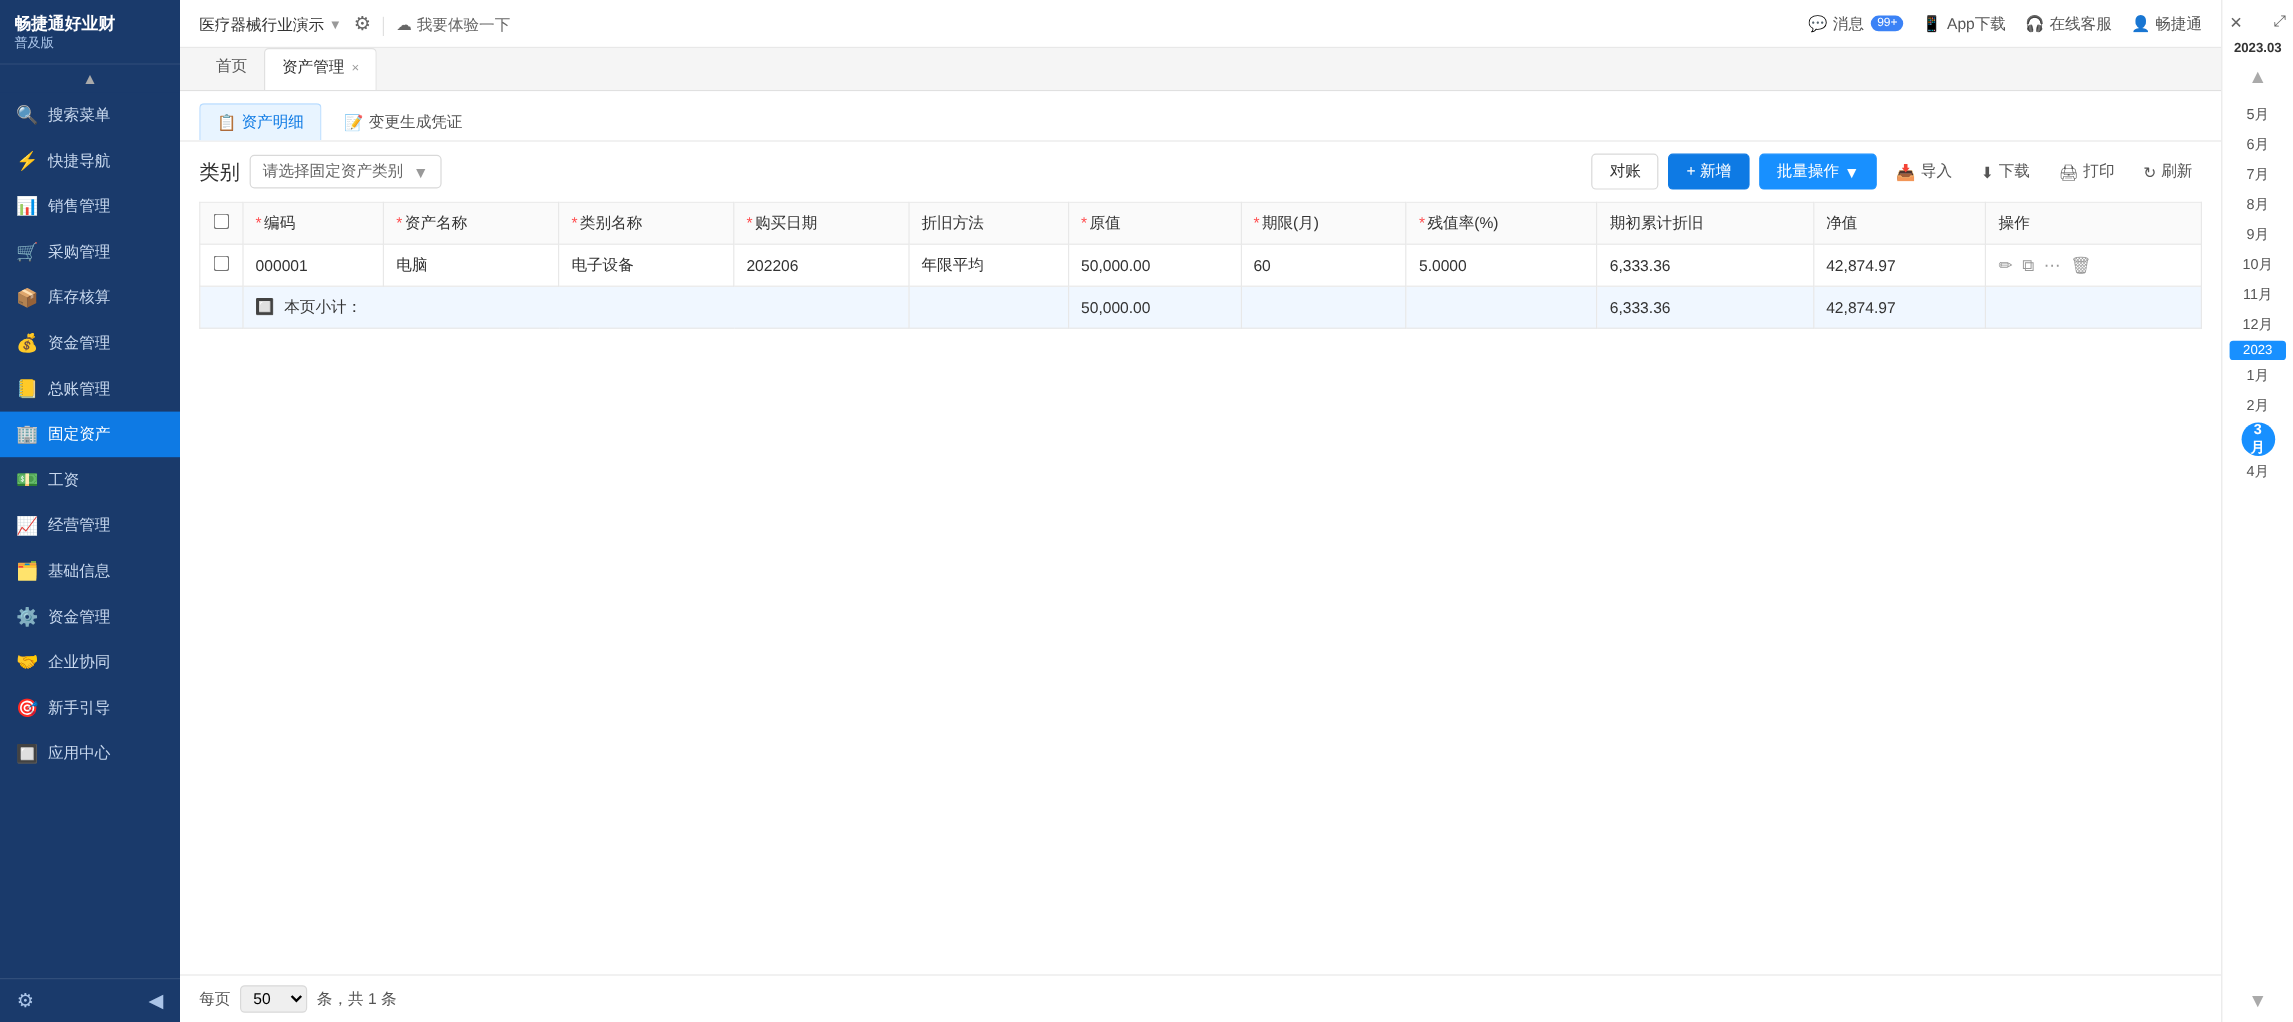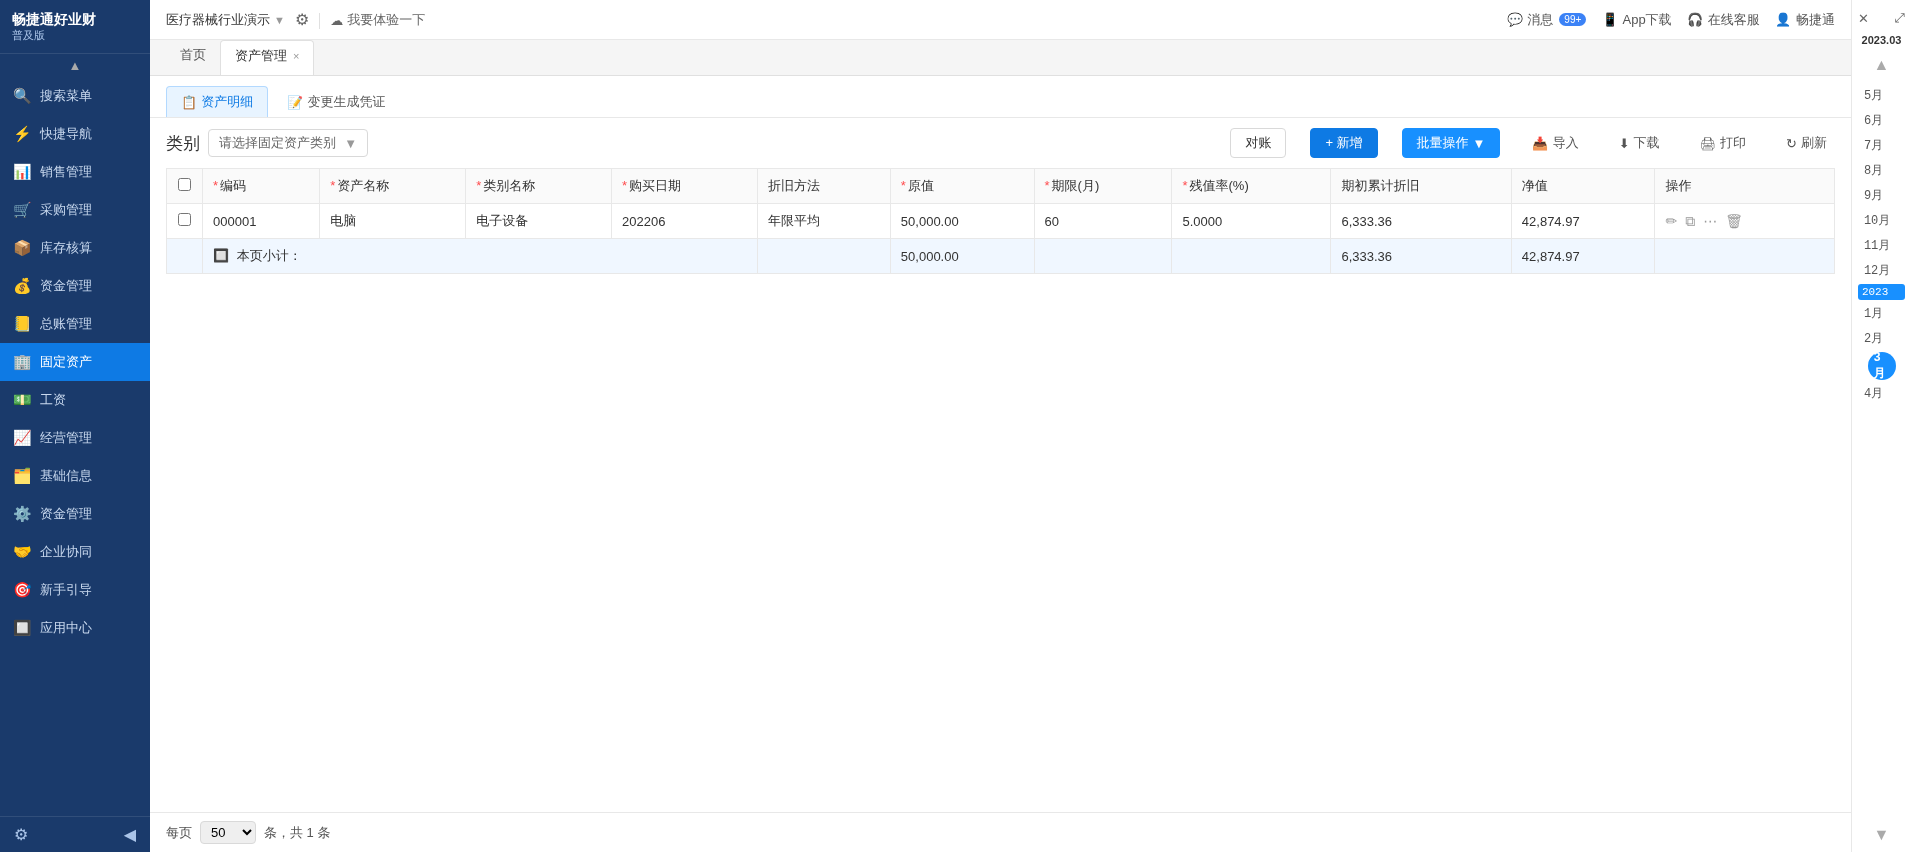--- a/index.html
+++ b/index.html
@@ -222,21 +222,21 @@
       flex-shrink: 0;
     }
     .toolbar-left {
       display: flex;
       align-items: center;
       gap: 8px;
     }
     .toolbar-right {
       display: flex;
       align-items: center;
-      gap: 24px;
+      gap: 8px;
       padding-left: 48px;
     }
     .filter-label {
       font-size: 17px;
       color: #333;
     }
     .filter-select {
       display: flex;
       align-items: center;
       gap: 4px;
@@ -400,26 +400,25 @@
       align-items: center;
       gap: 2px;
       flex: 1;
       overflow: hidden;
       width: 100%;
       padding: 4px 0;
     }
     .timeline-month {
       font-size: 12px;
       color: #555;
-      text-align: left;
+      text-align: center;
       padding: 3px 6px;
       cursor: pointer;
       width: 80%;
       border-radius: 3px;
-      font-family: Liberation Mono, monospace;
     }
     .timeline-month.active {
       background: #1890ff;
       color: #fff;
       border-radius: 50%;
       width: 28px;
       height: 28px;
       display: flex;
       align-items: center;
       justify-content: center;

